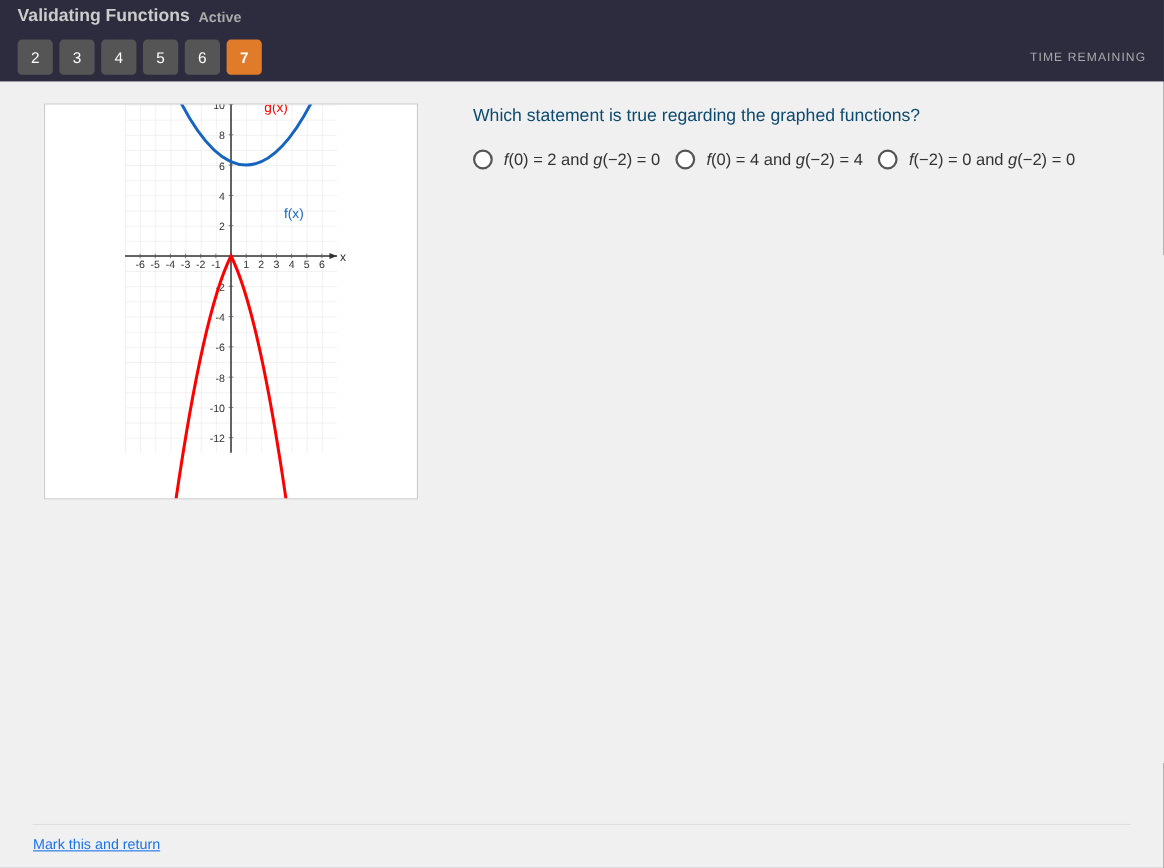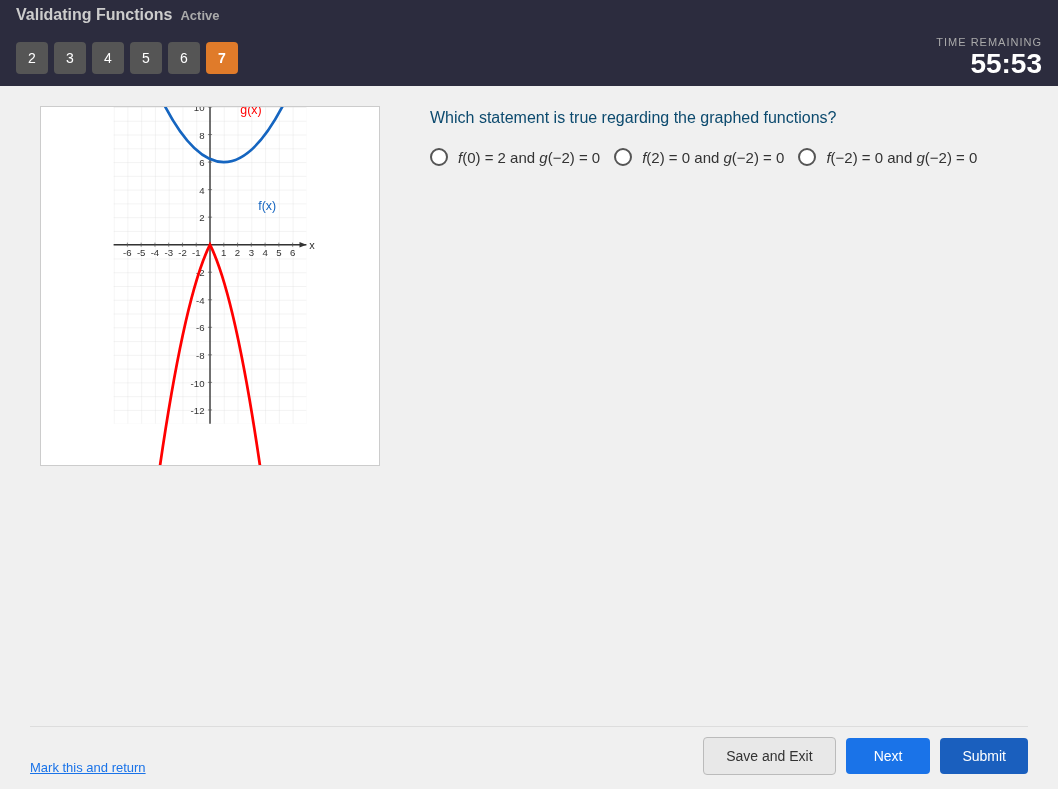--- a/index.html
+++ b/index.html
@@ -187,21 +187,20 @@
 
 <div class="nav-bar">
   <button class="nav-btn">2</button>
   <button class="nav-btn">3</button>
   <button class="nav-btn">4</button>
   <button class="nav-btn">5</button>
   <button class="nav-btn">6</button>
   <button class="nav-btn active">7</button>
   <div class="timer-area">
     <div class="timer-label">TIME REMAINING</div>
-    <div class="timer-value">55:53</div>
   </div>
 </div>
 
 <div class="main-content">
   <div class="question-area">
 
     <div class="graph-container">
       <svg class="graph" width="340" height="360" viewBox="-10 -10 20 26">
 
         <defs>
@@ -291,40 +290,35 @@
       <div class="question-text">Which statement is true regarding the graphed functions?</div>
       <div class="options-list">
 
         <div class="option-item">
           <div class="option-radio"></div>
           <span class="option-label">
             <i>f</i>(0) = 2 and <i>g</i>(−2) = 0
           </span>
         </div>
 
-
         <div class="option-item">
           <div class="option-radio"></div>
           <span class="option-label">
-            <i>f</i>(2) = 0 and <i>g</i>(−2) = 0
+            <i>f</i>(0) = 4 and <i>g</i>(−2) = 4
           </span>
         </div>
+
 
         <div class="option-item">
           <div class="option-radio"></div>
           <span class="option-label">
             <i>f</i>(−2) = 0 and <i>g</i>(−2) = 0
           </span>
         </div>
 
       </div>
     </div>
   </div>
 
   <div class="bottom-bar">
     <a class="mark-return">Mark this and return</a>
-    <div class="action-buttons">
-      <button class="btn-save">Save and Exit</button>
-      <button class="btn-next">Next</button>
-      <button class="btn-submit">Submit</button>
-    </div>
   </div>
 </div>
 
 </body></html>

